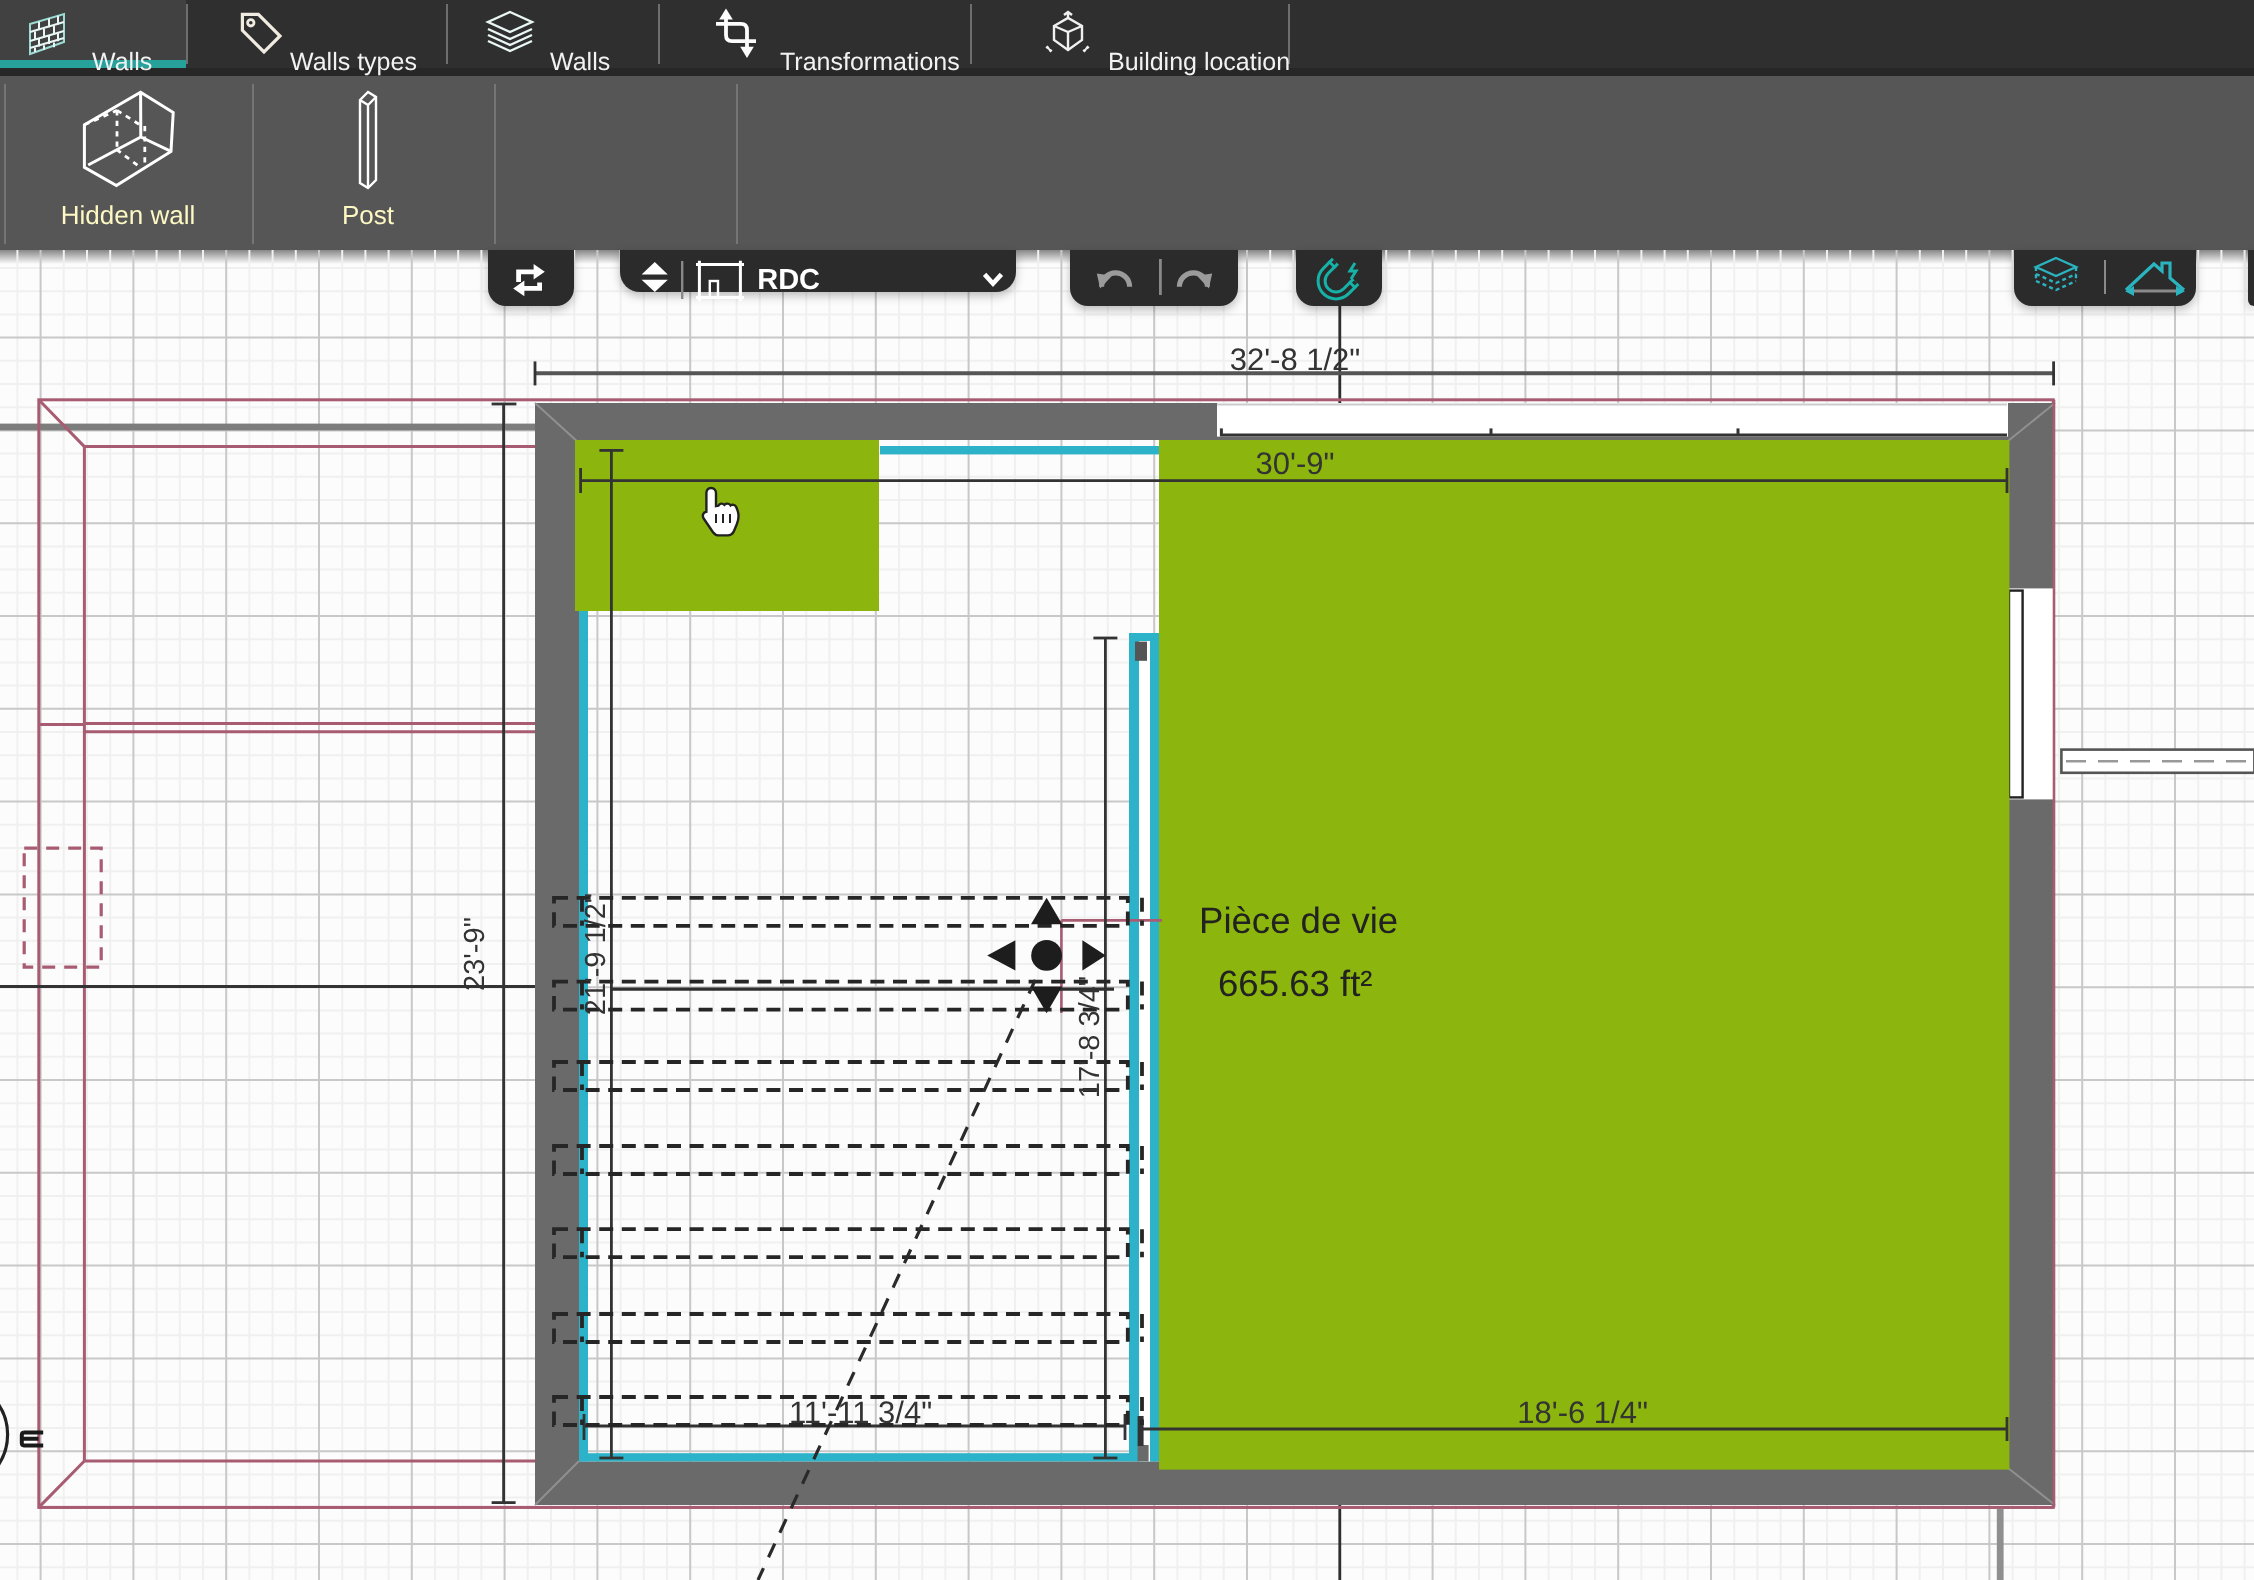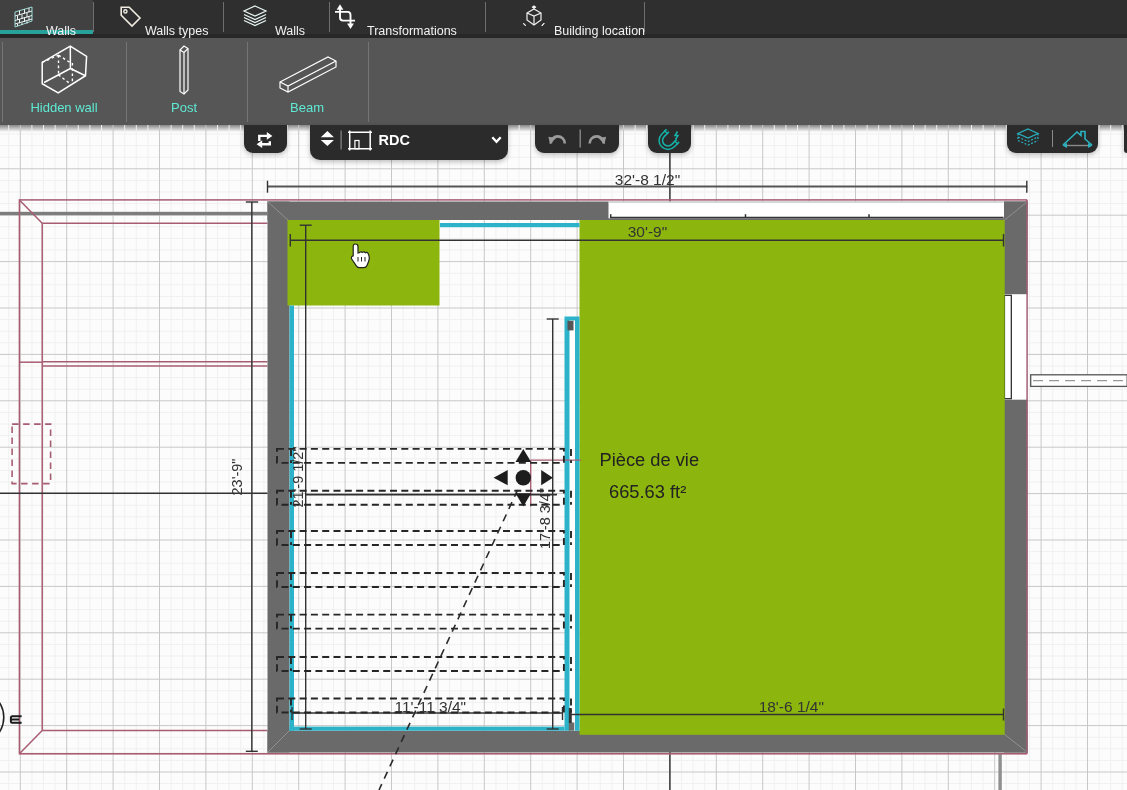--- a/index.html
+++ b/index.html
@@ -11,21 +11,21 @@
 
 #tabbar{position:absolute;left:0;top:0;width:1127px;height:34px;background:#2f2f2f;}
 #tabstrip{position:absolute;left:0;top:34px;width:1127px;height:4px;background:#272727;}
 .tab{position:absolute;top:0;height:34px;display:flex;align-items:center;color:#f2f2f2;font-size:12.5px;}
 .tab .lbl{margin-left:11px;margin-top:27px;}
 .tabsep{position:absolute;top:2px;height:30px;width:1px;background:#6e6e6e;}
 #activetab{position:absolute;left:0;top:0;width:92.5px;height:30px;background:#414141;border-bottom:4px solid #27a29b;}
 
 #row2{position:absolute;left:0;top:38px;width:1127px;height:87px;background:#565656;}
 .r2sep{position:absolute;top:4px;height:80px;width:1px;background:#757575;}
-.r2cell{position:absolute;top:0;height:87px;color:#5eead4;font-size:13px;text-align:center;}
+.r2cell{position:absolute;top:0;height:87px;color:#fef9c3;font-size:13px;text-align:center;}
 .r2lbl{position:absolute;left:0;right:0;top:61.5px;text-align:center;}
 
 .fbtn{position:absolute;background:#2b2b2b;border-radius:0 0 9px 9px;box-shadow:0 2px 5px rgba(0,0,0,.25);}
 </style>
 </head>
 <body>
 <div id="canvas"></div>
 <div id="shadow"></div>
 <svg id="plansvg" width="1127" height="790" viewBox="0 0 1127 790">
 <g>
@@ -201,21 +201,21 @@
 </div>
 <div class="tab" style="left:242px">
 <svg width="26" height="24" viewBox="0 0 26 24">
 <g fill="none" stroke="#e8f6f4" stroke-width="1.2">
 <path d="M13 1 L24 6 L13 11 L2 6 Z"></path>
 <path d="M2 9.5 L13 14.5 L24 9.5 M2 12.5 L13 17.5 L24 12.5 M2 15.5 L13 20.5 L24 15.5"></path>
 </g>
       </svg>
 <span class="lbl" style="margin-left:7px">Walls</span>
 </div>
-<div class="tab" style="left:335px">
+<div class="tab" style="left:358px">
 <svg width="24" height="26" viewBox="0 0 24 26">
 <g fill="none" stroke="#fdfdfd" stroke-width="1.9">
 <path d="M5 4.6 V 13.5 Q5 16.6 8 16.6 H 20"></path>
 <path d="M0 7.9 H 12.5 Q15.5 7.9 15.5 11 V 20"></path>
 </g>
 <path d="M5 0.2 L1.6 5.8 L8.4 5.8 Z" fill="#fdfdfd"></path>
 <path d="M15.5 25 L12.1 19.4 L18.9 19.4 Z" fill="#fdfdfd"></path>
 </svg>
 <span class="lbl" style="margin-left:8px">Transformations</span>
 </div>
@@ -251,44 +251,35 @@
 </div>
 <div class="r2cell" style="left:126px;width:116px">
   <svg width="20" height="56" viewBox="0 0 20 56" style="margin-top:6px">
   <g fill="none" stroke="#fff" stroke-width="1.2">
   <path d="M6 6 L10 2 L14 4.5 L14 46 L10 50 L6 47.5 Z"></path>
   <path d="M6 6 L10 8.5 L14 4.5 M10 8.5 L10 50"></path>
   </g>
       </svg>
   <div class="r2lbl">Post</div>
 </div>
-<div class="r2cell" style="left:246.5px;width:121px">
-  <svg width="70" height="56" viewBox="0 0 70 56" style="margin-top:6px">
-  <g fill="none" stroke="#fff" stroke-width="1.2">
-  <path d="M8 38 L56 13 L64 17 L64 23 L16 48 L8 44 Z"></path>
-  <path d="M8 38 L16 42 L64 17 M16 42 L16 48"></path>
-  </g>
-      </svg>
-  <div class="r2lbl">Beam</div>
-</div>
 </div>
 <div id="fbtns">
 
 <div class="fbtn" style="left:243.5px;top:125px;width:43.5px;height:27.5px">
  <svg width="41" height="27" viewBox="0 0 41 27">
  <g fill="none" stroke="#fff" stroke-width="2.4">
  <path d="M15.3 16 V 10.9 H 23"></path>
  <path d="M25.8 16.2 L25.8 19.2 L18 19.2"></path>
  </g>
  <path d="M22.8 7 L28.4 10.9 L22.8 14.8 Z" fill="#fff"></path>
  <path d="M18.2 15.3 L12.6 19.2 L18.2 23.1 Z" fill="#fff"></path>
  </svg>
 </div>
 
-<div class="fbtn" style="left:310px;top:125px;width:197.5px;height:35px;border-radius:0 0 10px 10px;color:#fff">
+<div class="fbtn" style="left:310px;top:125px;width:197.5px;height:21px;border-radius:0 0 10px 10px;color:#fff">
  <svg width="197" height="28" viewBox="0 0 197 28">
  <g fill="#fff">
  <path d="M17.4 6 L23.9 12.2 H10.8 Z"></path>
  <path d="M17.4 21 L23.9 14.9 H10.8 Z"></path>
  </g>
  <rect x="30.5" y="5.5" width="1.2" height="19" fill="#888"></rect>
  <g fill="none" stroke="#fff" stroke-width="1.5">
  <path d="M39.7 5.4 V 25.6 M60.2 5.4 V 25.6 M38 7.2 H 62 M38 23.8 H 62"></path>
  <rect x="44.9" y="15.5" width="4.1" height="8.3" stroke-width="1.2"></rect>
  </g>

